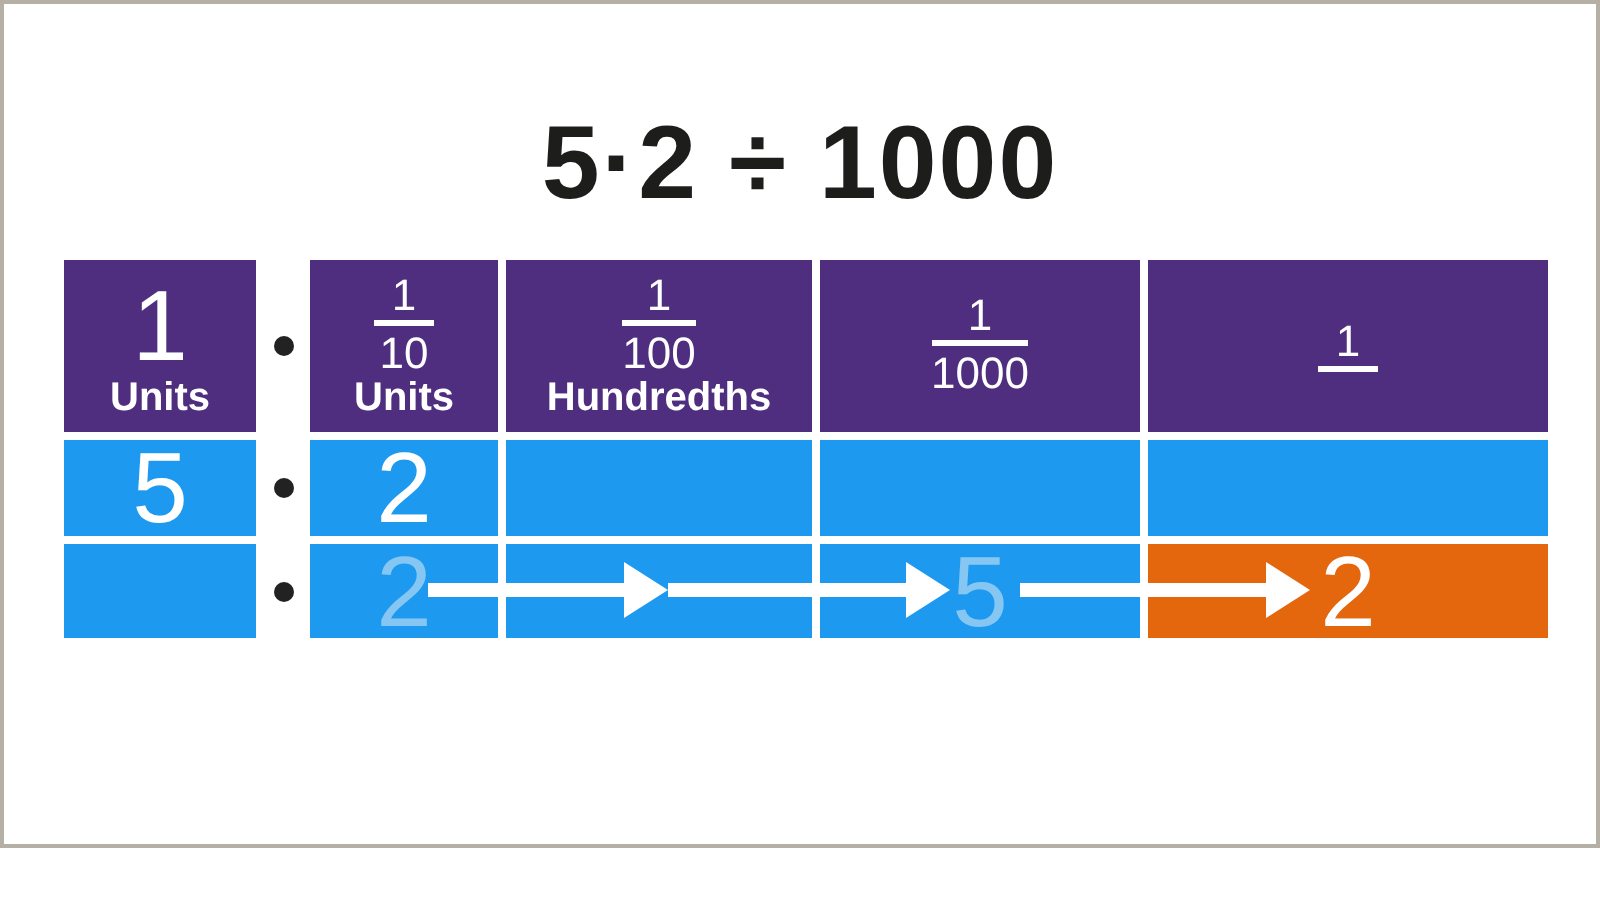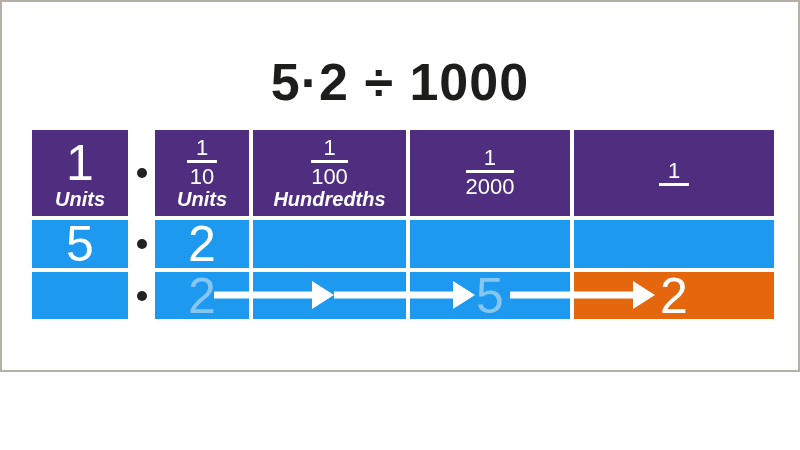--- a/index.html
+++ b/index.html
@@ -1,20 +1,20 @@
 <!DOCTYPE html>
 <html><head>
 <meta charset="utf-8">
 <style>
   * { margin:0; padding:0; box-sizing:border-box; }
   html,body { background:#fff; }
   body { font-family:"Liberation Sans","DejaVu Sans",sans-serif; }
 
   .canvas {
-    position:relative; width:800px; height:372px;
+    position:relative; width:800px; height:424px;
     background:#ffffff; border:2px solid #b6afa6; overflow:hidden;
   }
 
   .title {
     position:absolute; top:50px; left:0; width:100%;
     text-align:center; font-size:52px; font-weight:600;
     color:#1d1d1b; letter-spacing:1px;
   }
 
   .pv-table { position:absolute; left:30px; top:128px; width:742px; }
@@ -33,21 +33,21 @@
   .c-tenth  { width:200px; }
 
   .purple { background:#4f2d7f; color:#ffffff; }
   .blue   { background:#1d9af0; color:#ffffff; }
   .orange { background:#e4670e; color:#ffffff; }
 
   .hdr { flex-direction:column; justify-content:space-between;
          padding:6px 2px 7px; text-align:center; }
   .hdr-digit { font-size:50px; line-height:.92; font-weight:400; flex:1;
                display:flex; align-items:center; }
-  .hdr-label { font-size:20px; font-weight:700; line-height:1; white-space:nowrap;font-style:italic; }
+  .hdr-label { font-size:20px; font-weight:700; line-height:1; white-space:nowrap; }
 
   .frac { display:inline-block; text-align:center; font-weight:400; flex:1;
           display:flex; flex-direction:column; justify-content:center; }
   .fnum { display:block; font-size:22px; line-height:1.05; padding:0 9px 1px;
           border-bottom:3px solid #ffffff; }
   .fden { display:block; font-size:22px; line-height:1.1; padding-top:2px; }
 
   .digit { font-size:50px; font-weight:400; line-height:1; }
   .ghost { color:#85c6f2; }
 
@@ -83,21 +83,21 @@
       <div class="cell c-hundr purple hdr">
         <span class="frac">
           <span class="fnum">1</span>
           <span class="fden">100</span>
         </span>
         <span class="hdr-label">Hundredths</span>
       </div>
       <div class="cell c-thous purple hdr">
         <span class="frac">
           <span class="fnum">1</span>
-          <span class="fden">2000</span>
+          <span class="fden">1000</span>
         </span>
       </div>
       <div class="cell c-tenth purple hdr">
         <span class="frac">
           <span class="fnum">1</span>
         </span>
       </div>
     </div>
 
     <div class="row row-original">

